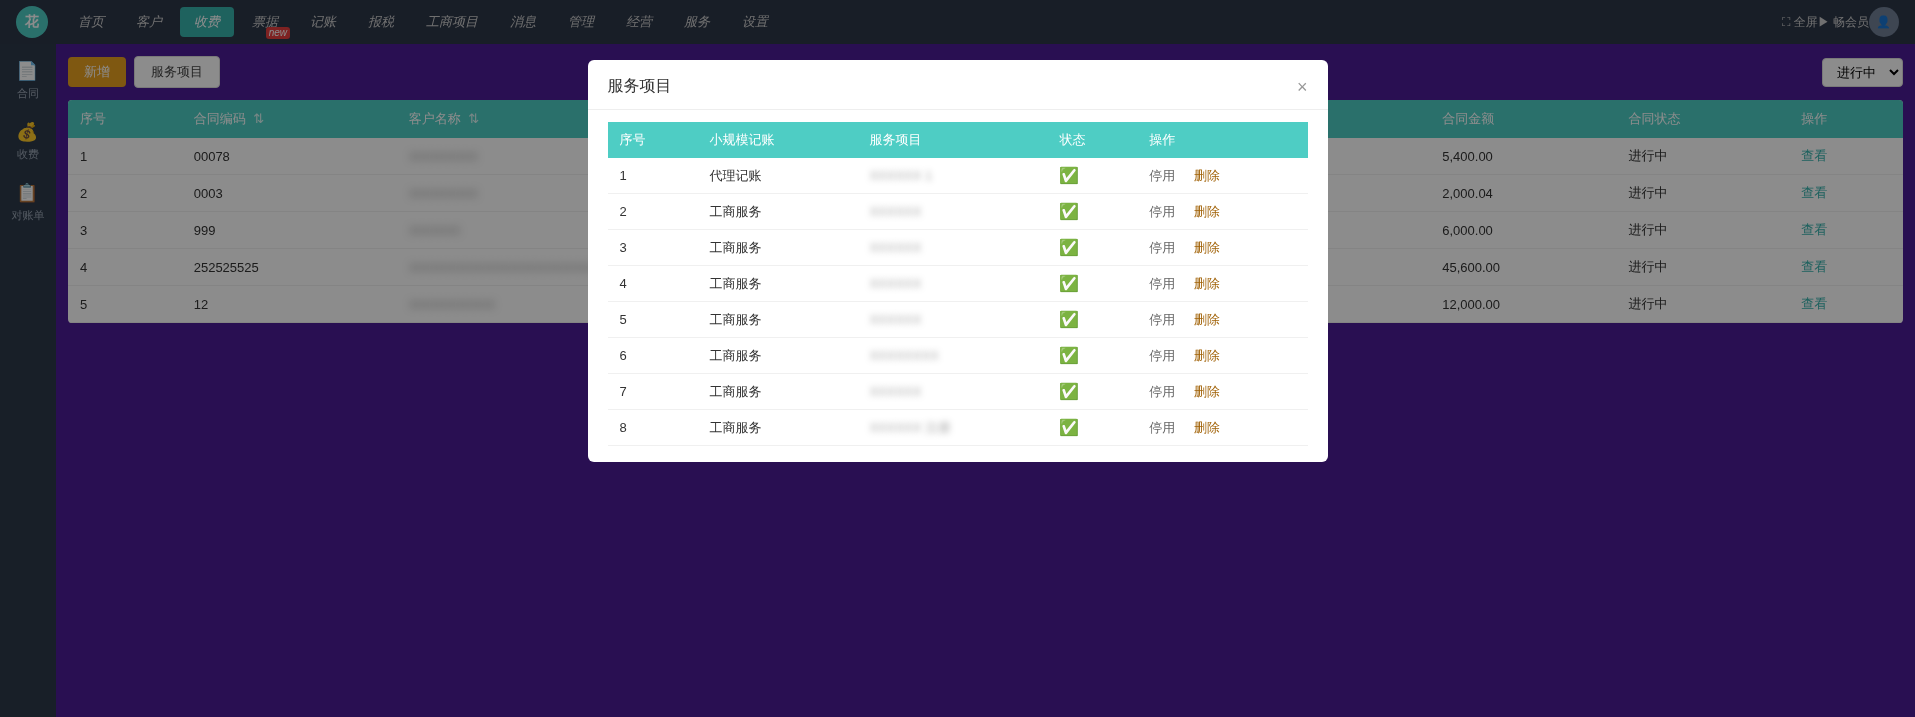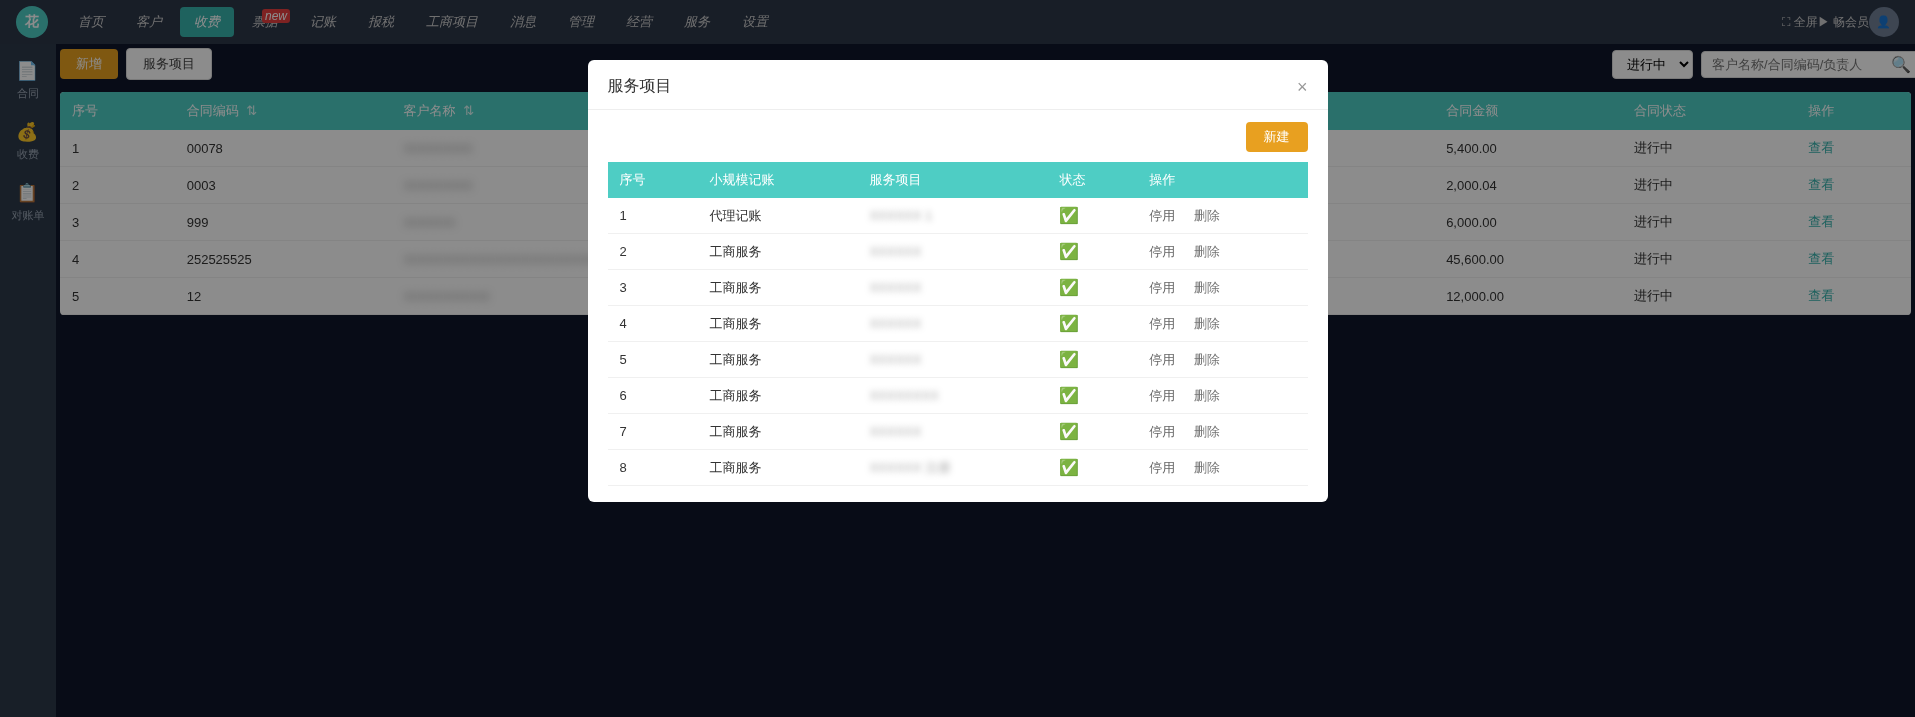--- a/index.html
+++ b/index.html
@@ -31,24 +31,24 @@
       font-size: 13px;
       position: relative;
       font-style: italic;
     }
     .top-nav .nav-item.active {
       background: #38b2ac;
       color: white;
     }
     .top-nav .nav-item .badge-new {
       position: absolute;
-      top: 2px; right: 2px;
+      top: 20px; right: 2px;
       background: #e53e3e;
       color: white;
-      font-size: 12px;
+      font-size: 10px;
       padding: 1px 3px;
       border-radius: 3px;
       line-height: 1;
     }
     .top-nav-right {
       margin-left: auto;
       display: flex;
       align-items: center;
       gap: 0;
       color: #ccc;
@@ -88,22 +88,22 @@
       border-radius: 4px;
       gap: 4px;
     }
     .sidebar-item .icon-box {
       font-size: 18px;
     }
 
     
     .main-content {
       flex: 1;
-      padding: 4px;
-      background: #0f172a;
+      padding: 12px;
+      background: #4c1d95;
       overflow: auto;
       position: relative;
     }
 
     
     .toolbar {
       display: flex;
       align-items: center;
       gap: 8px;
       margin-bottom: 12px;
@@ -292,21 +292,21 @@
     .check-icon {
       color: #38b2ac;
       font-size: 16px;
     }
     .action-stop {
       color: #666;
       cursor: pointer;
       margin-right: 15px;
     }
     .action-delete {
-      color: #737373;
+      color: #a16207;
       cursor: pointer;
     }
     .modal-scroll {
       max-height: 420px;
       overflow-y: auto;
     }
     
     .modal-scroll::-webkit-scrollbar { width: 8px; }
     .modal-scroll::-webkit-scrollbar-thumb { background: #ccc; border-radius: 4px; }
     .modal-scroll::-webkit-scrollbar-track { background: #f5f5f5; }
@@ -359,24 +359,20 @@
 
     <div class="toolbar">
       <button class="btn-new">新增</button>
       <button class="btn-service">服务项目</button>
       <div class="toolbar-right">
         <select class="status-select">
           <option>进行中</option>
           <option>已完成</option>
           <option>已终止</option>
         </select>
-        <div style="position:relative; display:flex; align-items:center;">
-          <input class="search-input" type="text" placeholder="客户名称/合同编码/负责人" style="">
-          <button class="search-btn">🔍</button>
-        </div>
       </div>
     </div>
 
     <table class="data-table">
       <thead>
         <tr>
           <th>序号</th>
           <th style="cursor:pointer"><span>合同编码</span> <span class="sort-icon">⇅</span></th>
           <th style="cursor:pointer"><span>客户名称</span> <span class="sort-icon">⇅</span></th>
           <th style="cursor:pointer"><span>服务项目</span> <span class="sort-icon">▼</span></th>
@@ -442,23 +438,20 @@
   </div>
 </div>
 
 <div class="overlay">
   <div class="modal">
     <div class="modal-header">
       <span class="modal-title">服务项目</span>
       <button class="modal-close">×</button>
     </div>
     <div class="modal-body">
-      <div class="modal-toolbar">
-        <button class="btn-modal-new">新建</button>
-      </div>
       <div class="modal-scroll">
         <table class="modal-table">
           <thead>
             <tr>
               <th>序号</th>
               <th>小规模记账</th>
               <th>服务项目</th>
               <th>状态</th>
               <th>操作</th>
             </tr>

